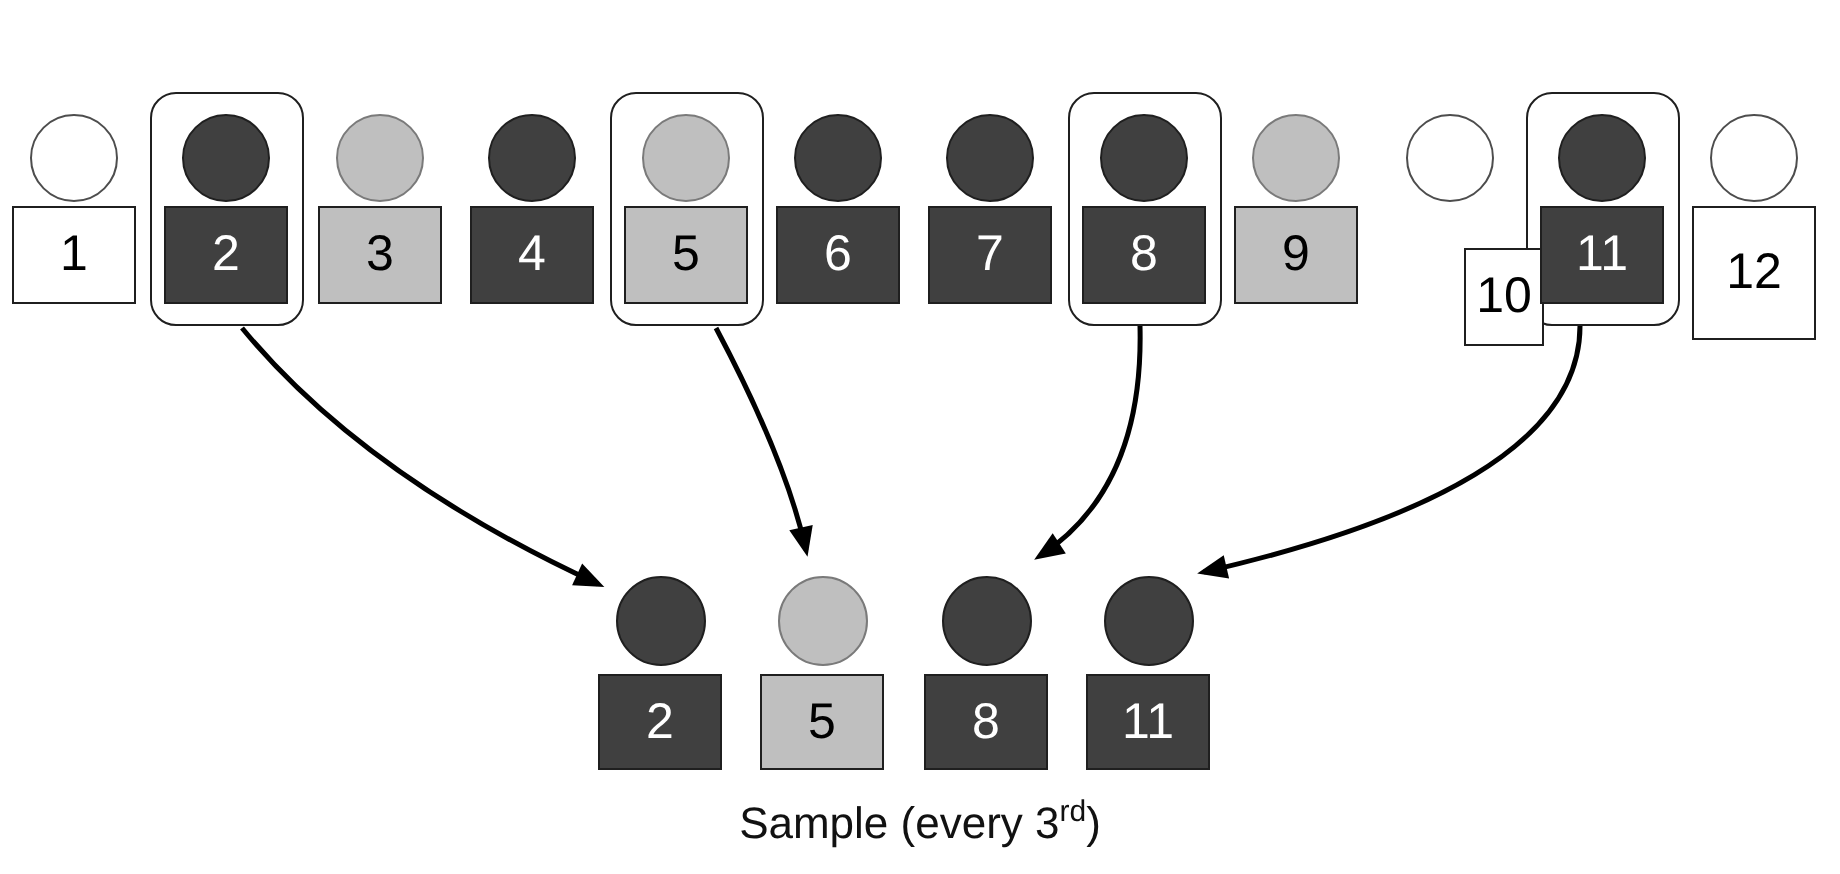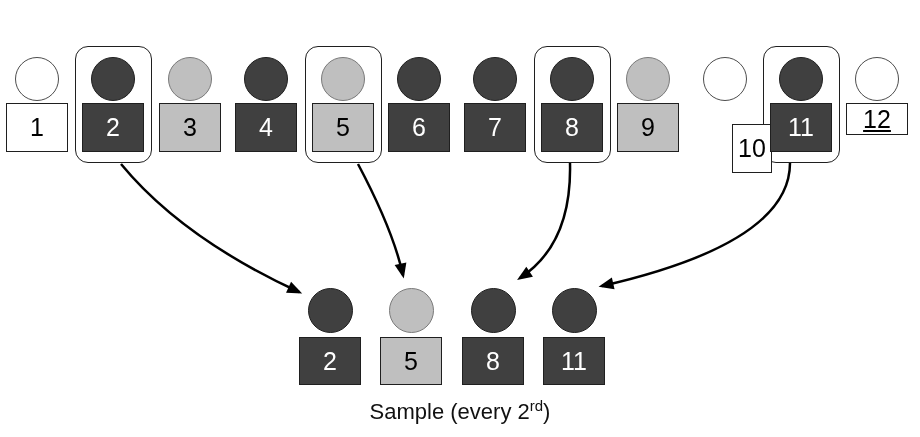--- a/index.html
+++ b/index.html
@@ -120,21 +120,21 @@
       </div>
       <div class="person-head shade-white" style="left: 703px; top: 57px; width: 44px; height: 44px;"></div>
       <div class="person-body shade-white" style="left: 732px; top: 103px; width: 40px; height: 49px; margin-top: 21px;">
         <span>10</span>
       </div>
       <div class="person-head shade-dark" style="left: 779px; top: 57px; width: 44px; height: 44px;"></div>
       <div class="person-body shade-dark" style="left: 770px; top: 103px; width: 62px; height: 49px;">
         <span>11</span>
       </div>
       <div class="person-head shade-white" style="left: 855px; top: 57px; width: 44px; height: 44px;"></div>
-      <div class="person-body shade-white" style="left: 846px; top: 103px; width: 62px; height: 32px; text-decoration: underline;">
+      <div class="person-body shade-white" style="left: 846px; top: 103px; width: 62px; height: 67px;">
         <span>12</span>
       </div>
     </div>
   <div id="sample-row">
       <div class="person-head shade-dark" style="left: 307.5px; top: 288px; width: 45px; height: 45px;"></div>
       <div class="person-body shade-dark" style="left: 299px; top: 337px; width: 62px; height: 48px;">
         <span>2</span>
       </div>
       <div class="person-head shade-light" style="left: 388.5px; top: 288px; width: 45px; height: 45px;"></div>
       <div class="person-body shade-light" style="left: 380px; top: 337px; width: 62px; height: 48px;">
@@ -143,14 +143,14 @@
       <div class="person-head shade-dark" style="left: 470.5px; top: 288px; width: 45px; height: 45px;"></div>
       <div class="person-body shade-dark" style="left: 462px; top: 337px; width: 62px; height: 48px;">
         <span>8</span>
       </div>
       <div class="person-head shade-dark" style="left: 551.5px; top: 288px; width: 45px; height: 45px;"></div>
       <div class="person-body shade-dark" style="left: 543px; top: 337px; width: 62px; height: 48px;">
         <span>11</span>
       </div>
     </div>
 
-  <div class="caption"><span>Sample (every 2</span><sup>rd</sup><span>)</span></div>
+  <div class="caption"><span>Sample (every 3</span><sup>rd</sup><span>)</span></div>
 </div>
 
 </body></html>

